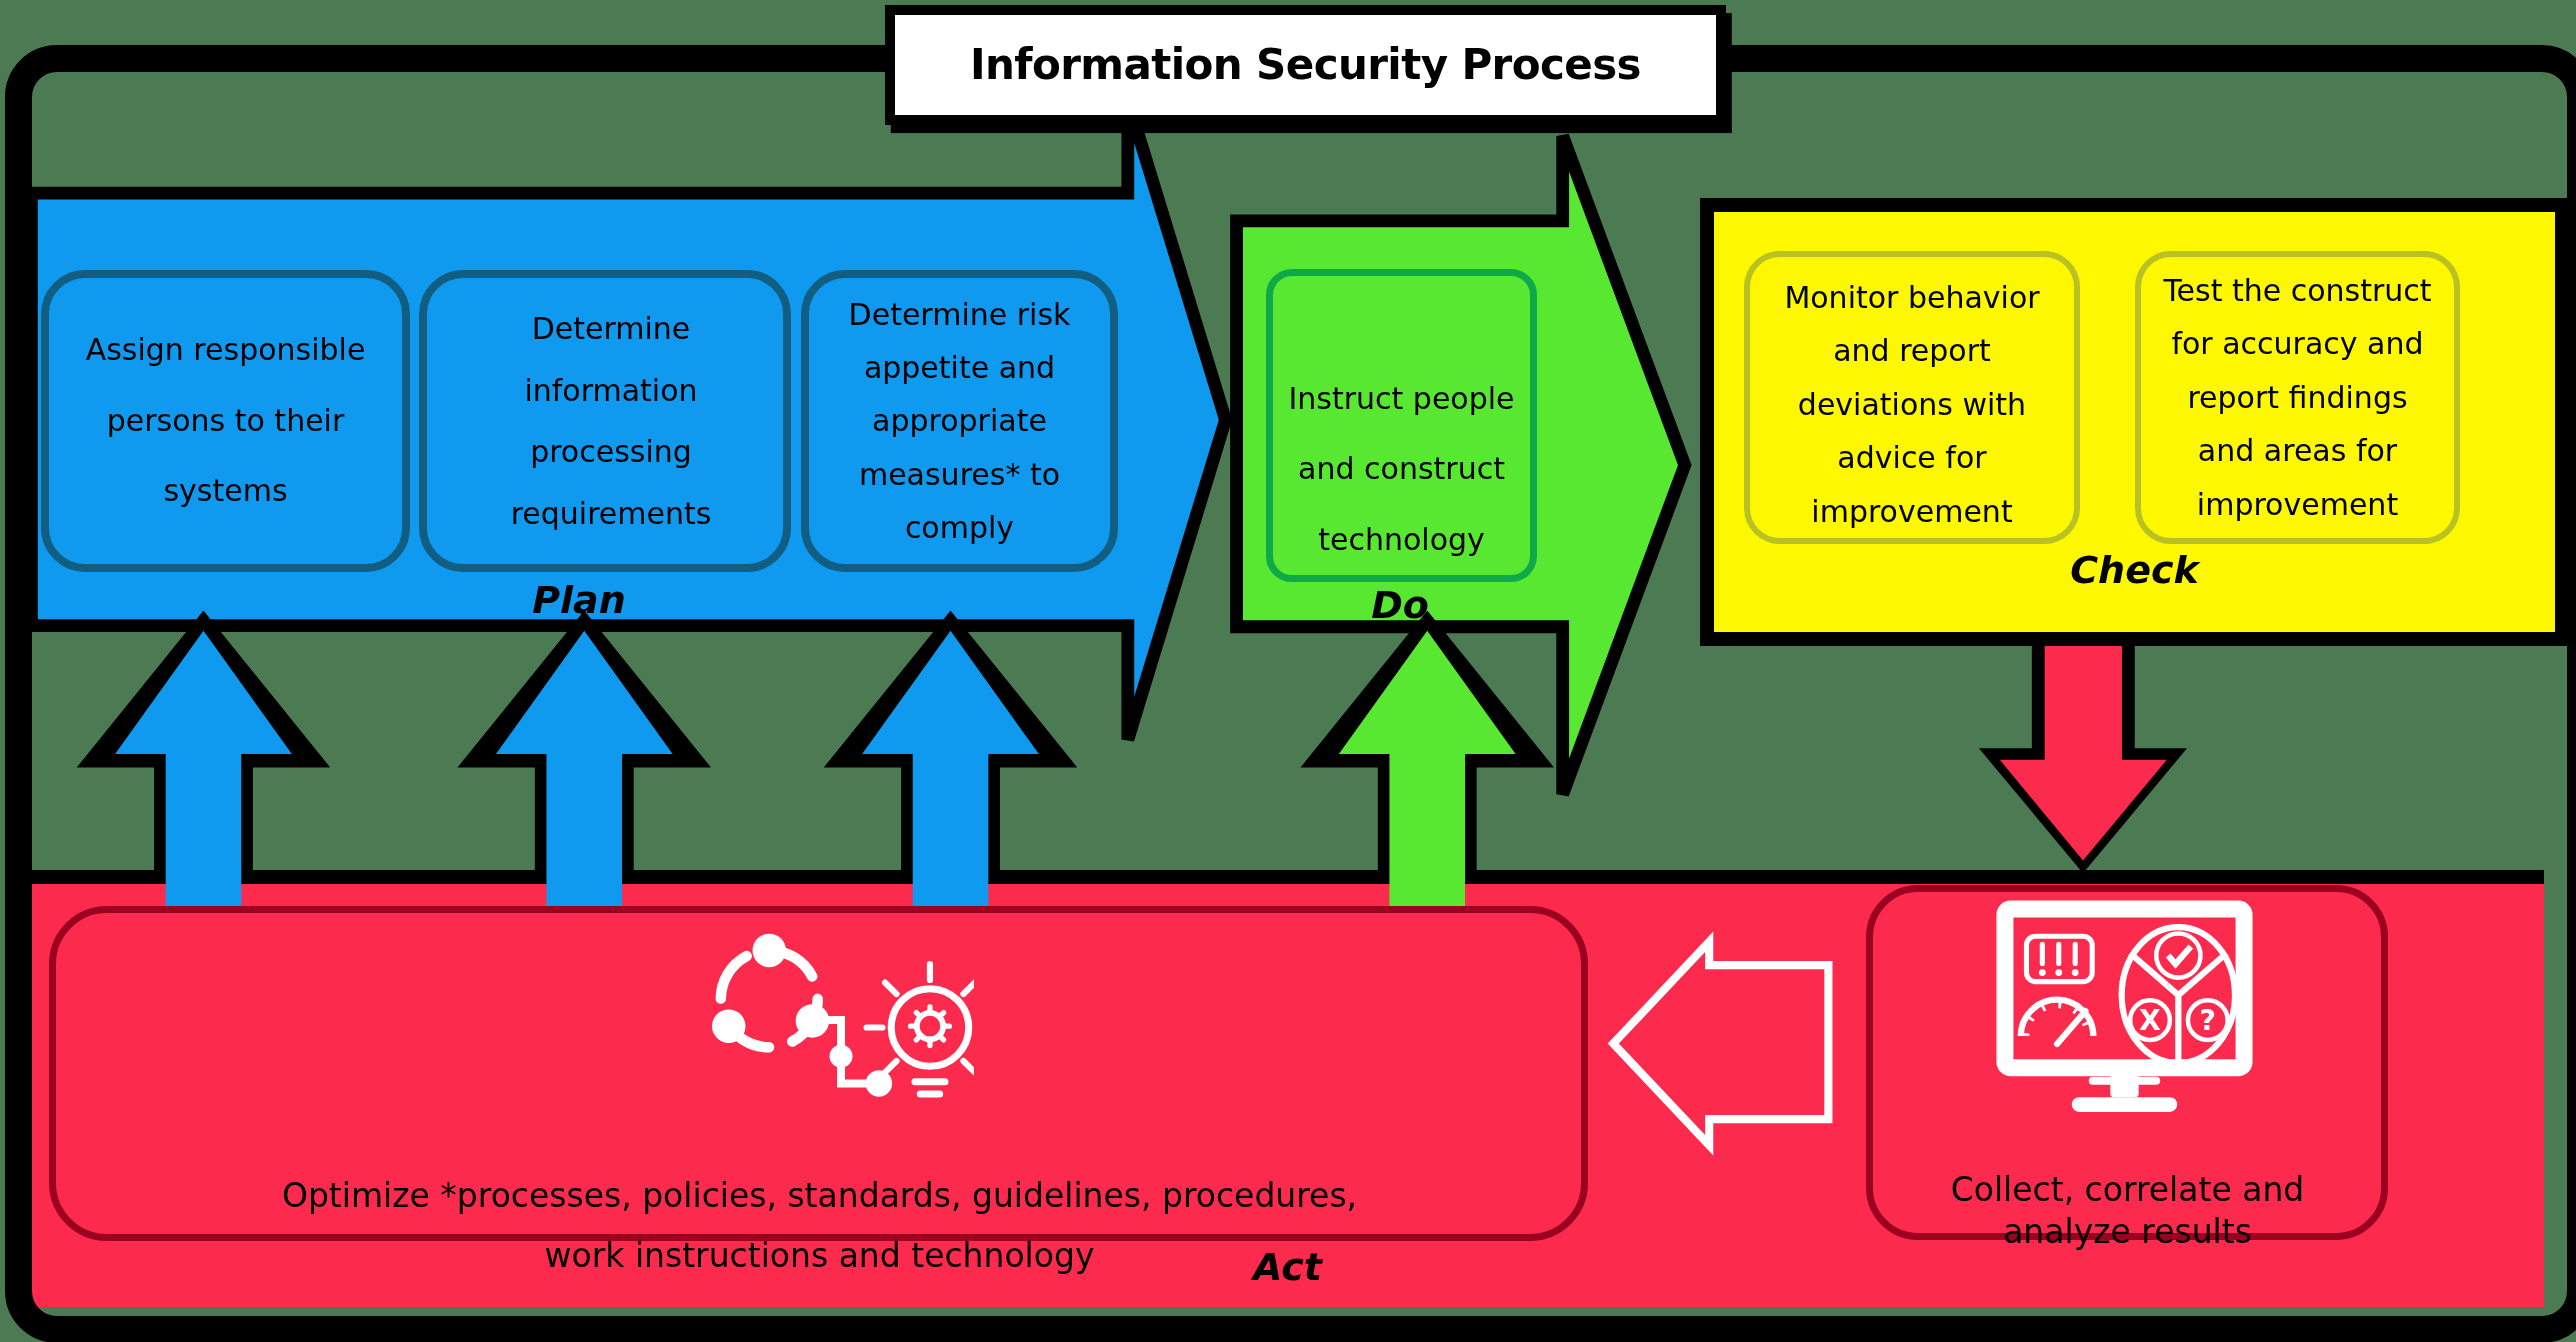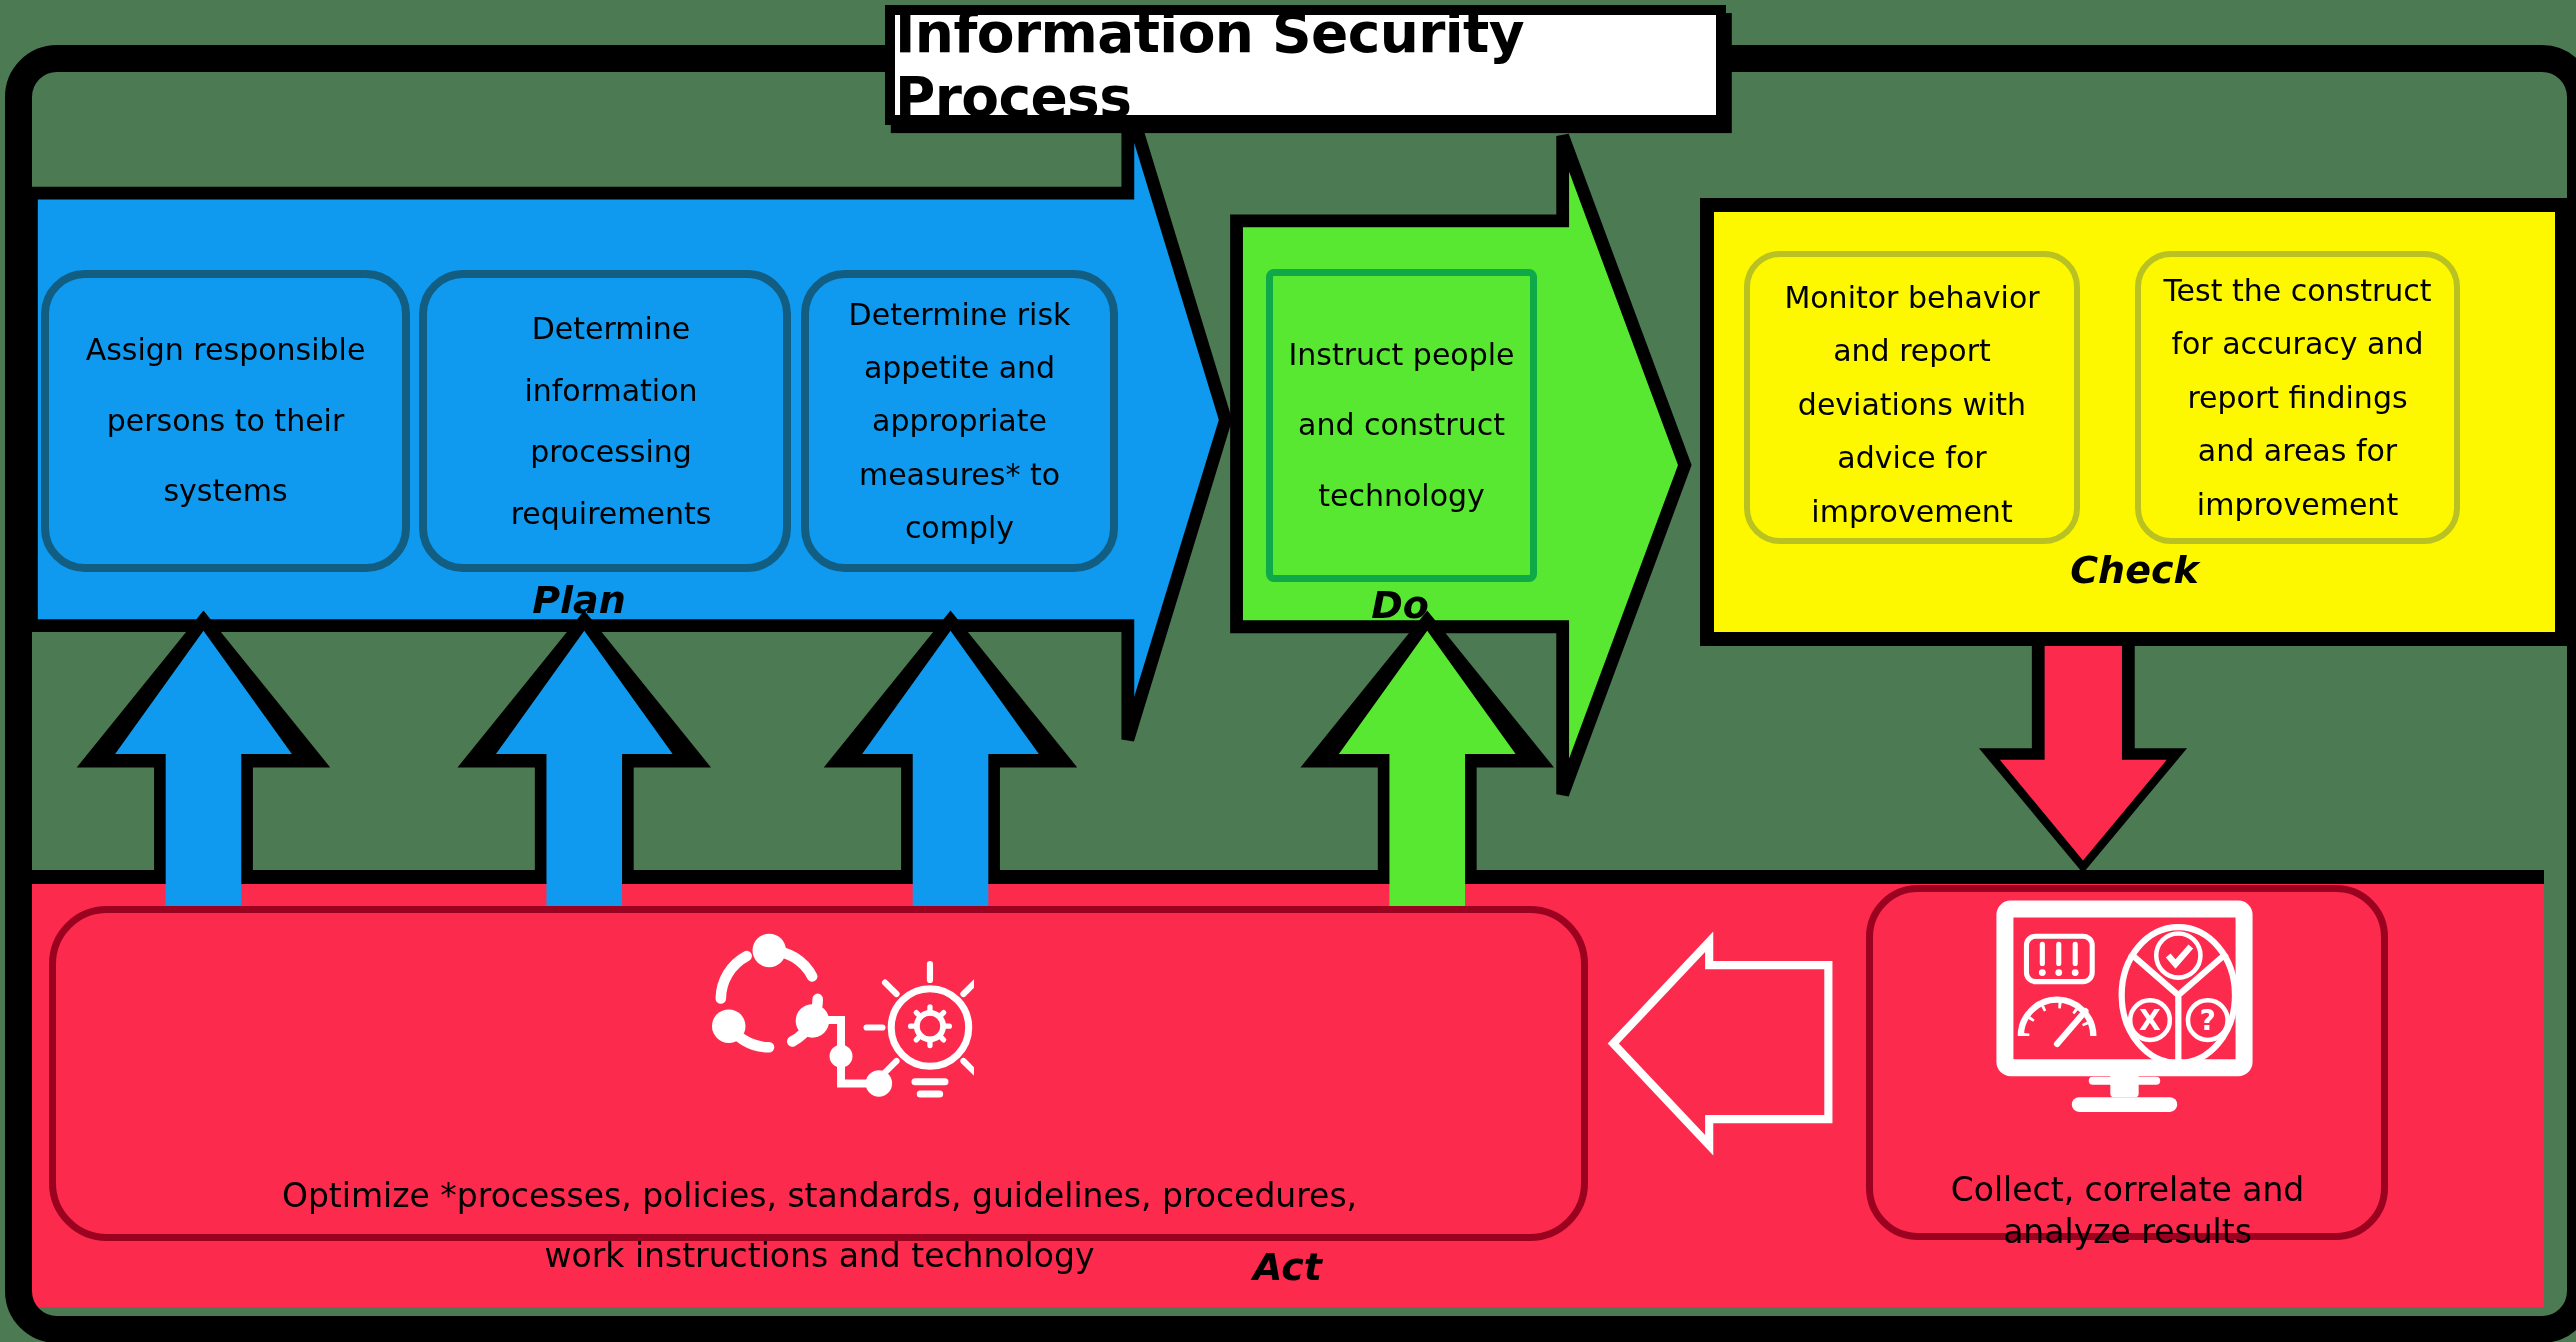--- a/index.html
+++ b/index.html
@@ -9,29 +9,29 @@
   
   .act-band{z-index:1;}
   #arrow-svg{position:absolute;left:0;top:0;z-index:2;}
   .outer-border{z-index:3;}
   .layer{z-index:4;}
   
   .outer-border{left:4.7px;top:45px;width:2535px;height:1244px;border:27px solid #000;border-radius:52px;}
   .act-band{left:31px;top:870px;width:2513px;height:423px;background:#fc2b4e;border-top:14px solid #000;}
   .title-box{left:885px;top:4.7px;width:821px;height:100px;background:#fff;border:10.5px solid #000;
              box-shadow:5.8px 8.1px 0 #000;display:flex;align-items:center;justify-content:center;
-             font-size:55px;font-weight:bold;letter-spacing:-0.6px;}
+             font-size:42px;font-weight:bold;letter-spacing:-0.6px;}
   
   .node{display:flex;align-items:center;justify-content:center;text-align:center;
         white-space:pre-line;font-size:30px;}
   .lh3{line-height:2.35;}
   .lh4{line-height:2.05;}
   .lh5{line-height:1.78;}
   .blue-node{border:8.1px solid #115e82;border-radius:44px;}
-  .green-node{border:7.6px solid #0fa94a;border-radius:8px;}
+  .green-node{border:7.6px solid #0fa94a;border-radius:26px;align-items:flex-end;}
   .yellow-node{border:6.4px solid #b9c222;border-radius:36px;}
   .red-node{border:7.6px solid #9b0220;border-radius:58px;}
   .stage-label{font-size:38px;font-weight:bold;font-style:italic;text-align:center;}
   .act-text{font-size:33px;text-align:center;white-space:pre-line;}
 </style>
 </head>
 <body>
 
 <div class="canvas">
 

